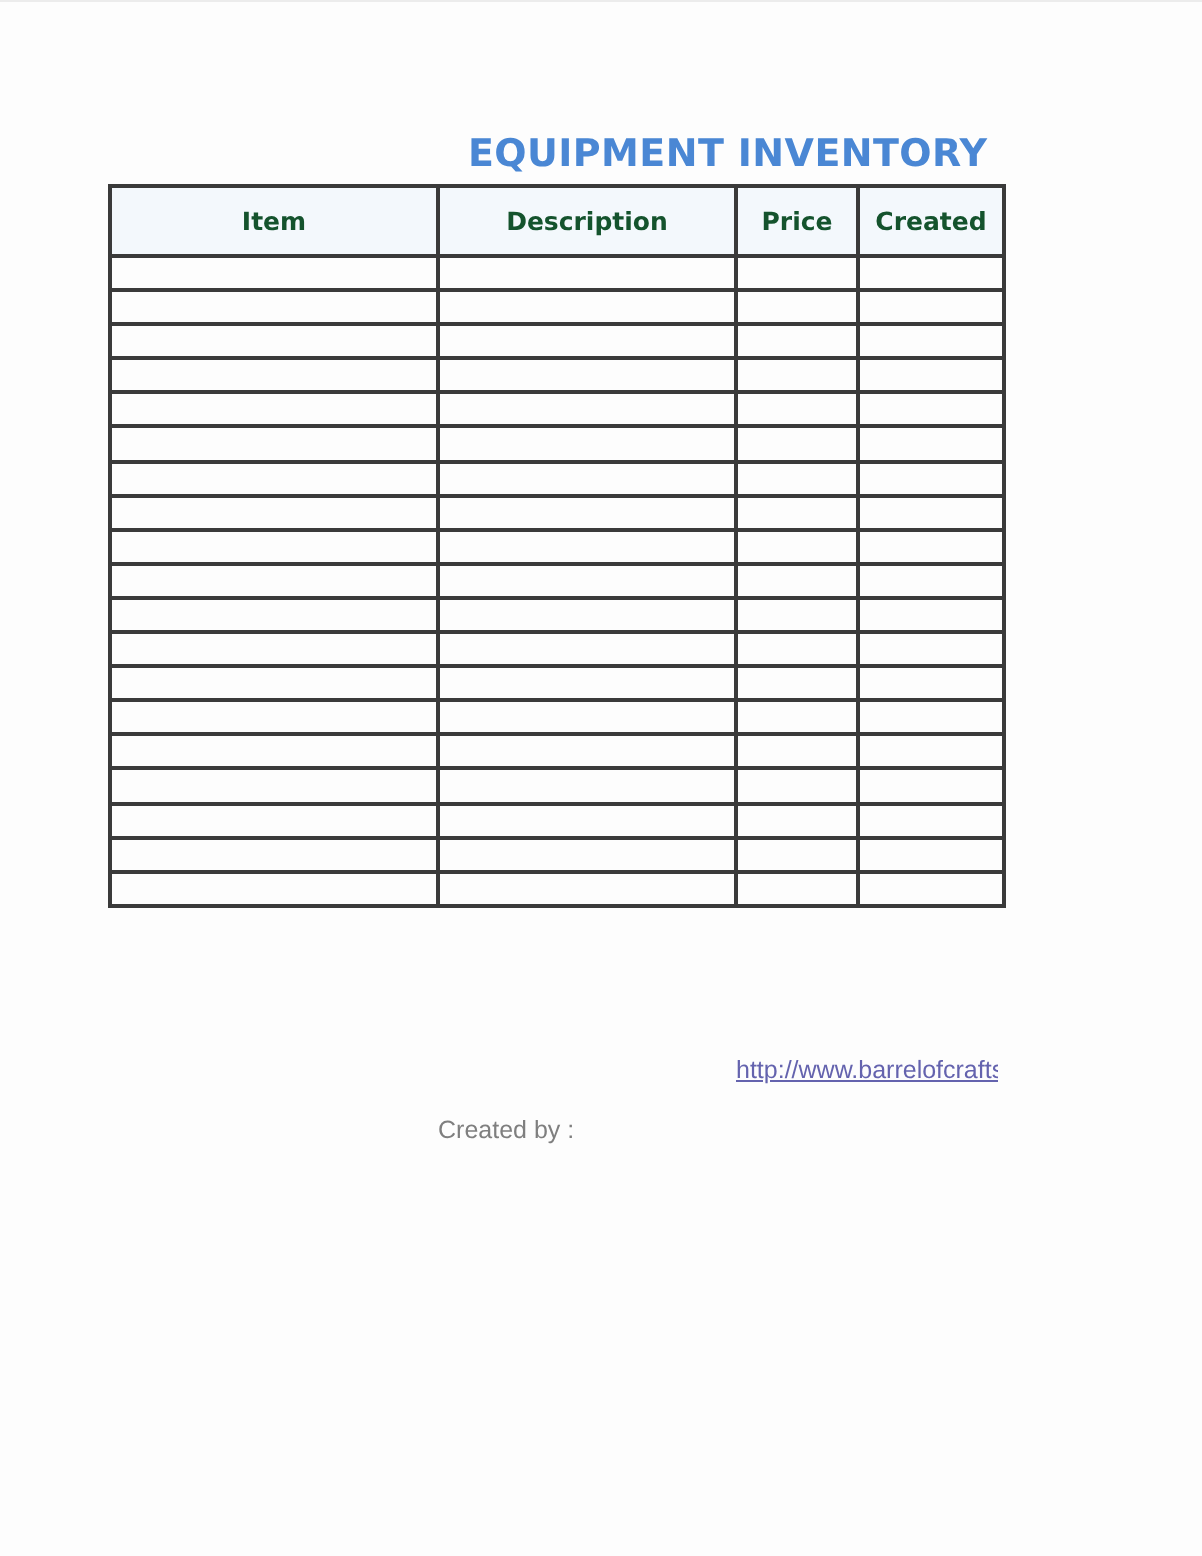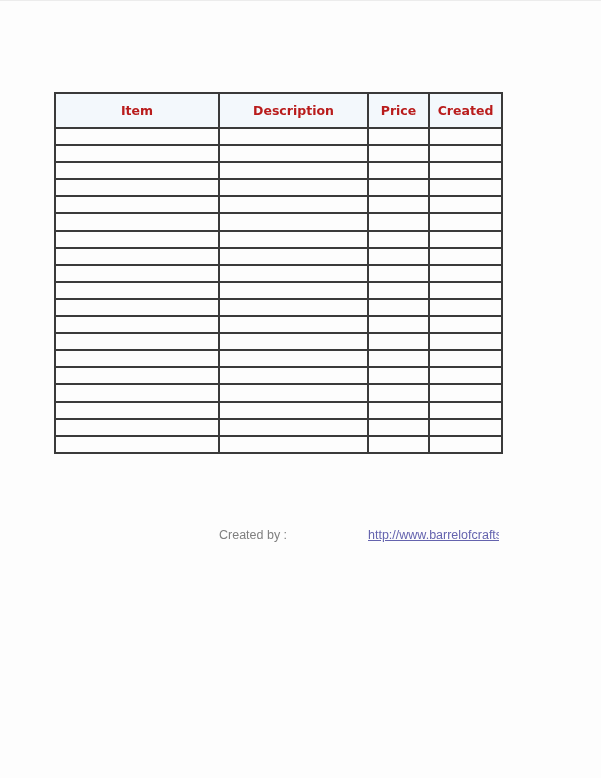--- a/index.html
+++ b/index.html
@@ -42,31 +42,31 @@
   table.inv th, table.inv td{
     border:2px solid var(--border);
     padding:0;
     overflow:hidden;
   }
   table.inv th{
     height:33px;
     background:var(--header-bg);
     font-size:12.5px;
     font-weight:bold;
-    color:#b91c1c;
+    color:#14532d;
     text-align:center;
     vertical-align:middle;
   }
   table.inv td{
     height:15.1px;
     background:#fdfdfd;
   }
   .footer-label{
     position:absolute;
-    left:219px;top:527px;
+    left:219px;top:557px;
     font-family:"Liberation Sans",sans-serif;
     font-size:12.5px;
     color:var(--muted);
     white-space:nowrap;
   }
   .footer-link{
     position:absolute;
     left:368px;top:527px;
     max-width:131px;
     overflow:hidden;
@@ -76,20 +76,21 @@
     color:var(--link);
     text-decoration:underline;
     cursor:pointer;
   }
 </style>
 </head>
 <body>
 
 <div class="page">
 
+  <div class="title">EQUIPMENT INVENTORY</div>
 
   <table class="inv">
     <colgroup>
       <col style="width:164px">
       <col style="width:149px">
       <col style="width:61px">
       <col style="width:73px">
     </colgroup>
     <thead>
       <tr>

